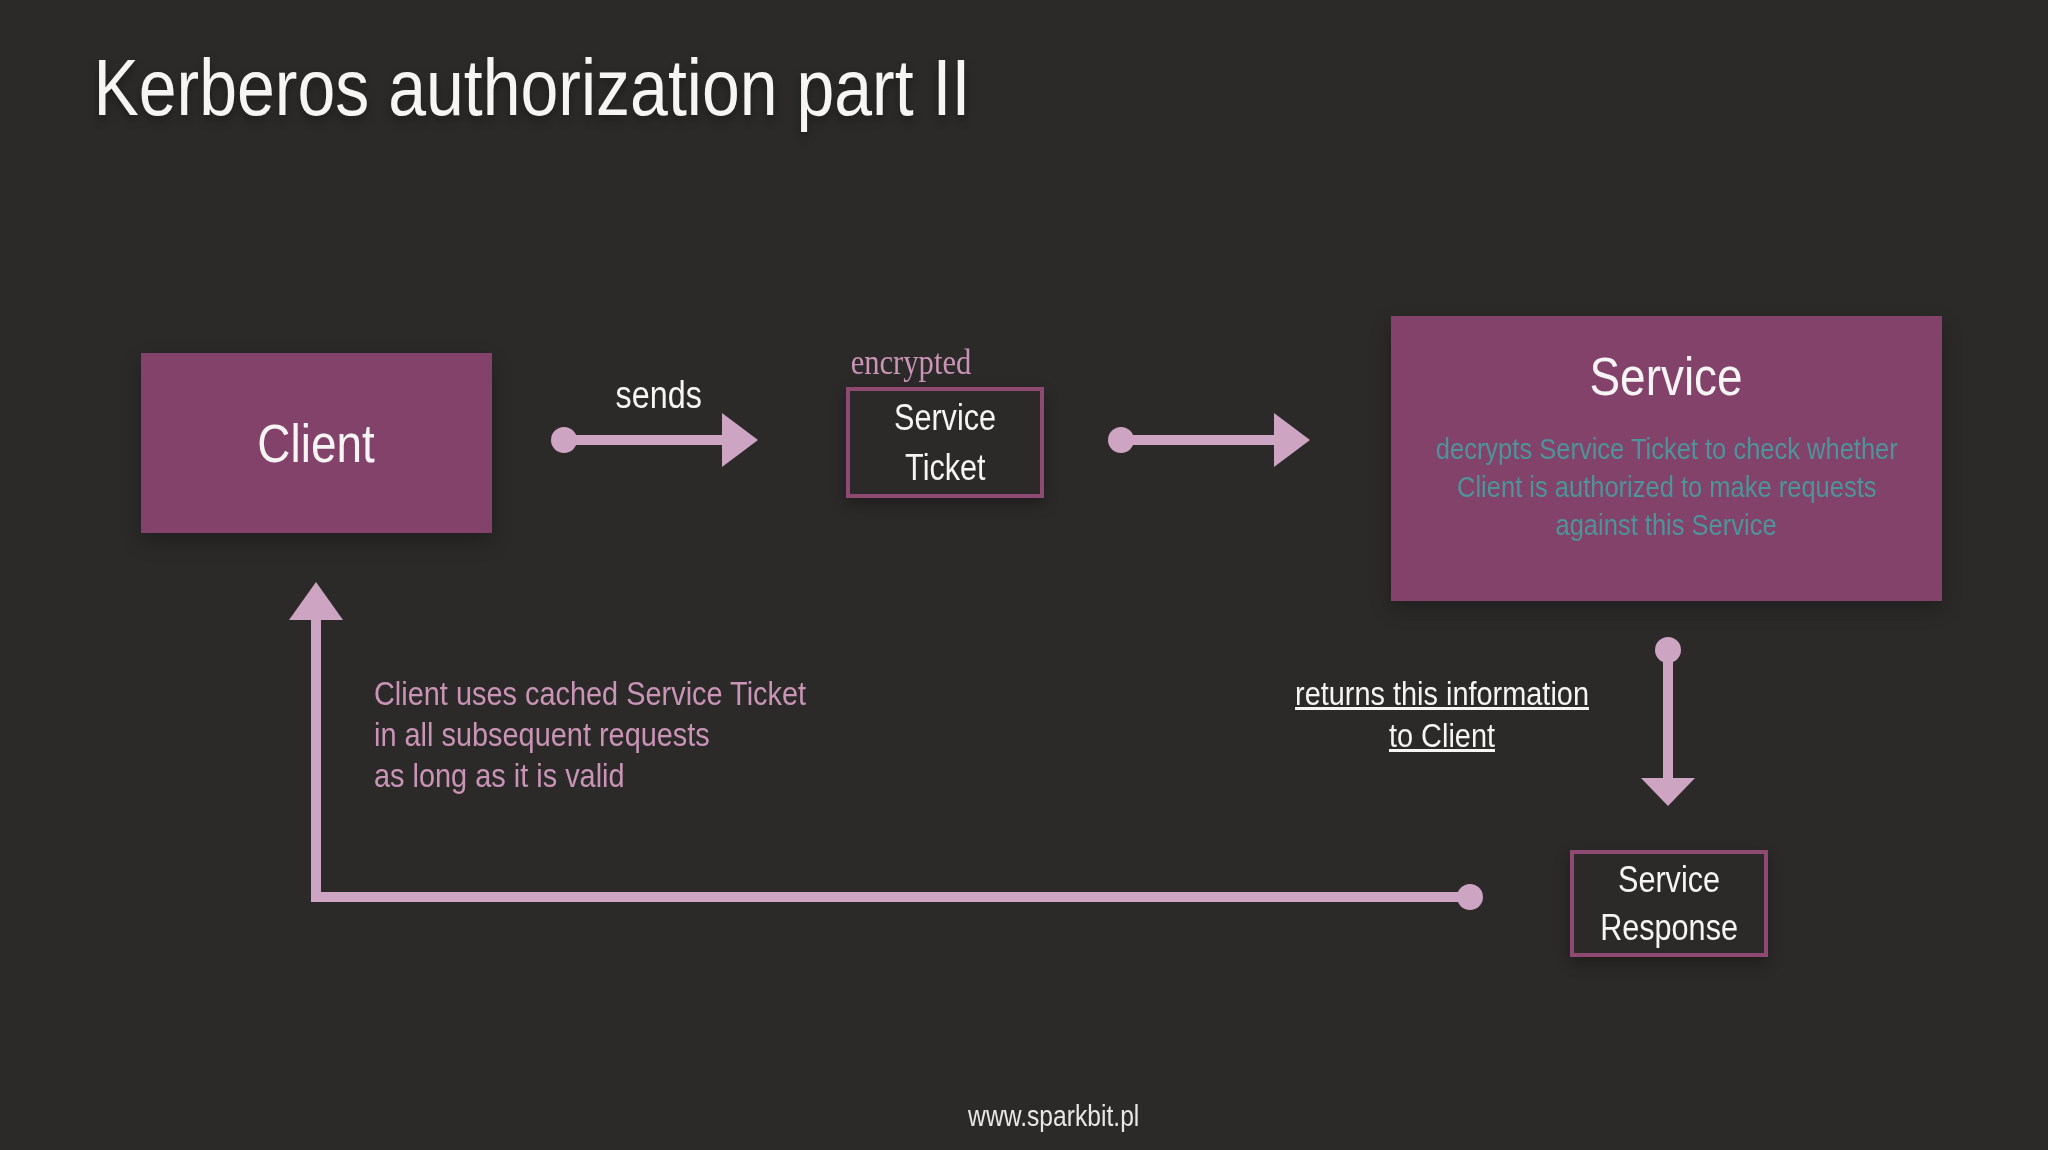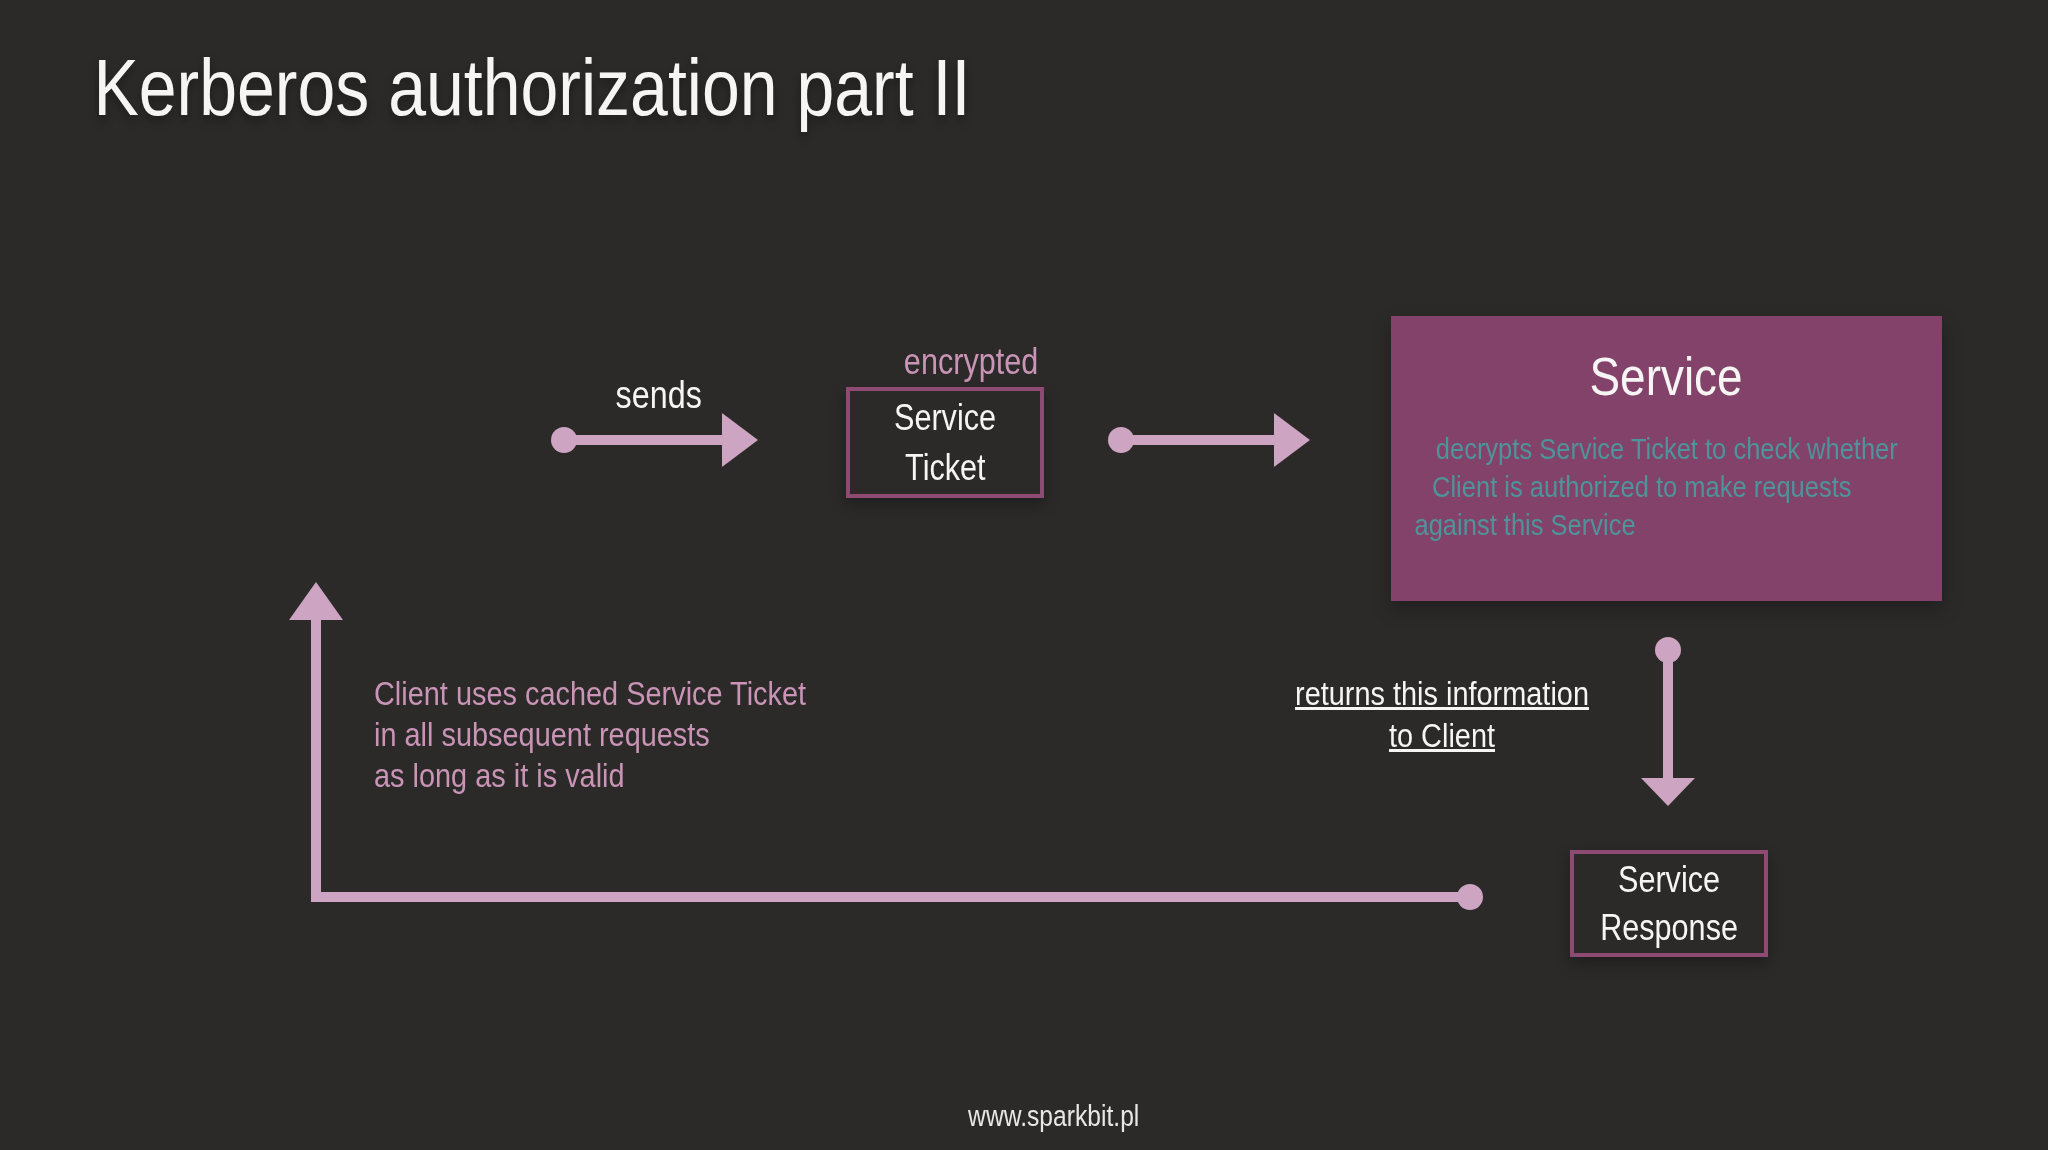--- a/index.html
+++ b/index.html
@@ -28,39 +28,39 @@
     box-shadow:0 8px 18px rgba(0,0,0,0.25);
   }
   .client-box{left:141px;top:353px;width:351px;height:180px;}
   .client-box .label{color:var(--white-text,#f7f5f4);font-size:54px;}
 
   .service-box{
     left:1391px;top:316px;width:551px;height:285px;
     flex-direction:column;justify-content:flex-start;
   }
   .service-box .label{color:var(--white-text,#f7f5f4);font-size:54px;margin-top:30px;line-height:60px;}
-  .service-desc{margin-top:24px;color:var(--teal-text,#4f939b);font-size:30px;line-height:38px;}
+  .service-desc{margin-top:24px;text-align:center;color:var(--teal-text,#4f939b);font-size:30px;line-height:38px;}
 
   .outline-box{
     position:absolute;border:4px solid var(--box-border,#8e4a72);
     box-sizing:border-box;
     display:flex;flex-direction:column;align-items:center;justify-content:center;
     color:var(--white-text,#f7f5f4);
     box-shadow:0 6px 14px rgba(0,0,0,0.3);
   }
   .ticket-box{left:846px;top:387px;width:198px;height:111px;font-size:36px;line-height:50px;}
   .response-box{left:1570px;top:850px;width:198px;height:107px;font-size:36px;line-height:48px;}
 
   .sends-label{
     position:absolute;left:554px;top:374px;width:210px;
     text-align:center;color:var(--white-text,#f7f5f4);font-size:38px;text-decoration:underline;
   }
   .encrypted-label{
     position:absolute;left:840px;top:341px;width:210px;
-    text-align:right;color:var(--pink-text,#c994b6);font-size:36px;
+    text-align:left;color:var(--pink-text,#c994b6);font-size:36px;font-family:Liberation Serif, serif;
   }
   .returns-label{
     position:absolute;right:402px;top:672px;width:480px;
     text-align:center;color:var(--white-text,#f7f5f4);
     font-size:34px;line-height:42px;text-decoration:underline;
   }
   .cached-label{
     position:absolute;left:366px;top:673px;width:700px;
     text-align:left;color:var(--pink-text,#c994b6);
     font-size:34px;line-height:41px;margin-left:8px;
@@ -98,20 +98,23 @@
       <circle class="conn-fill" cx="1470" cy="897" r="13"></circle>
       <path class="conn-stroke" d="M 1470 897 H 316 V 620"></path>
       <polygon class="conn-fill" points="289,620 343,620 316,582"></polygon>
     </g>
   </svg>
 
   <div class="title">
     <span class="cx">Kerberos authorization part II</span>
   </div>
 
+  <div class="solid-box client-box">
+    <span class="label cx">Client</span>
+  </div>
 
   <div class="sends-label">
     <span class="cx">sends</span>
   </div>
 
   <div class="encrypted-label">
     <span class="cx">encrypted</span>
   </div>
   <div class="outline-box ticket-box">
     <span class="cx">Service</span>

